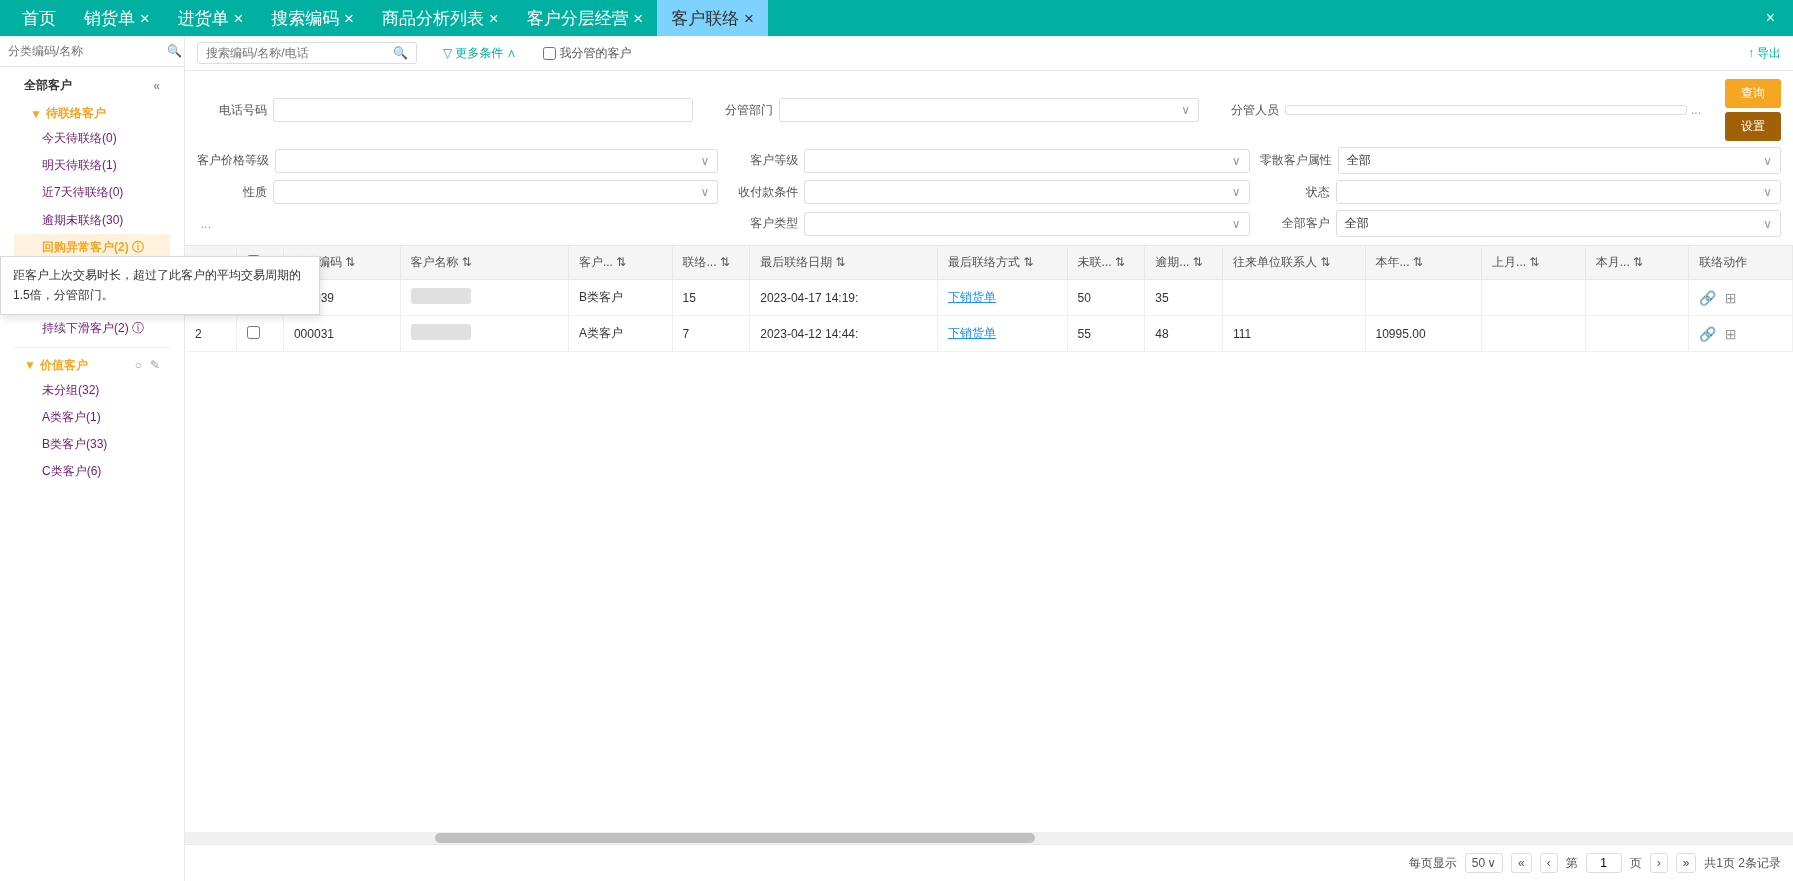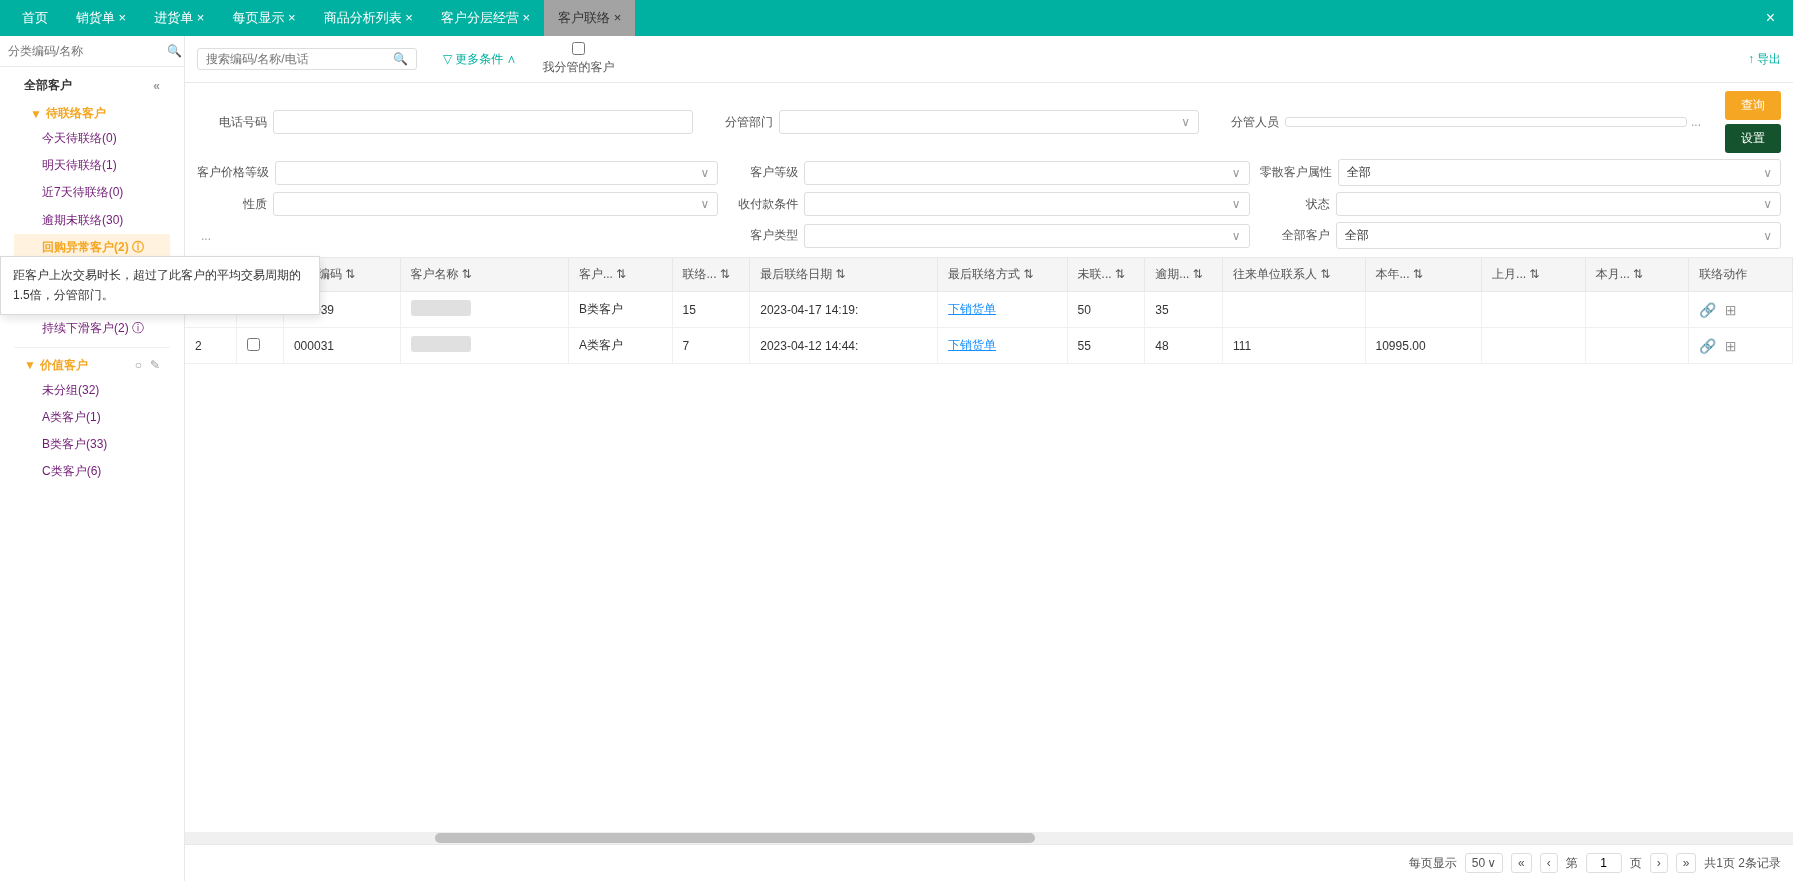--- a/index.html
+++ b/index.html
@@ -14,24 +14,24 @@
       padding: 0 8px;
       color: white;
     }
     .top-nav .nav-item {
       padding: 0 14px;
       height: 36px;
       display: flex;
       align-items: center;
       cursor: pointer;
       color: white;
-      font-size: 13px;
+      font-size: 17px;
       white-space: nowrap;
     }
-    .top-nav .nav-item.active { background: #a3a3a3; color: #333; }
+    .top-nav .nav-item.active { background: #7dd3fc; color: #333; }
     .top-nav .close-btn {
       margin-left: auto;
       color: white;
       cursor: pointer;
       font-size: 16px;
       padding: 0 10px;
     }
 
     
     .main-layout {
@@ -139,21 +139,20 @@
       align-items: center;
       gap: 3px;
       font-size: 12px;
     }
     .checkbox-wrap {
       display: flex;
       align-items: center;
       gap: 4px;
       color: #555;
       cursor: pointer;
-      flex-direction: column;
     }
     .export-btn {
       margin-left: auto;
       color: #00b0a0;
       cursor: pointer;
       display: flex;
       align-items: center;
       gap: 3px;
     }
 
@@ -216,21 +215,21 @@
     .btn-query {
       background: #f5a623;
       color: white;
       border: none;
       border-radius: 3px;
       padding: 6px 16px;
       cursor: pointer;
       font-size: 12px;
     }
     .btn-settings {
-      background: #14532d;
+      background: #a16207;
       color: white;
       border: none;
       border-radius: 3px;
       padding: 6px 16px;
       cursor: pointer;
       font-size: 12px;
     }
 
     
     .table-area {
@@ -342,21 +341,21 @@
       color: #333;
     }
   </style>
 </head>
 <body>
 
 <div class="top-nav">
   <div class="nav-item">首页</div>
   <div class="nav-item">销货单 ×</div>
   <div class="nav-item">进货单 ×</div>
-  <div class="nav-item">每页显示 ×</div>
+  <div class="nav-item">搜索编码 ×</div>
   <div class="nav-item">商品分析列表 ×</div>
   <div class="nav-item">客户分层经营 ×</div>
   <div class="nav-item active">客户联络 ×</div>
   <div class="close-btn">×</div>
 </div>
 
 <div class="main-layout">
 
   <div class="sidebar" style="position:relative;">
     <div class="sidebar-search">

